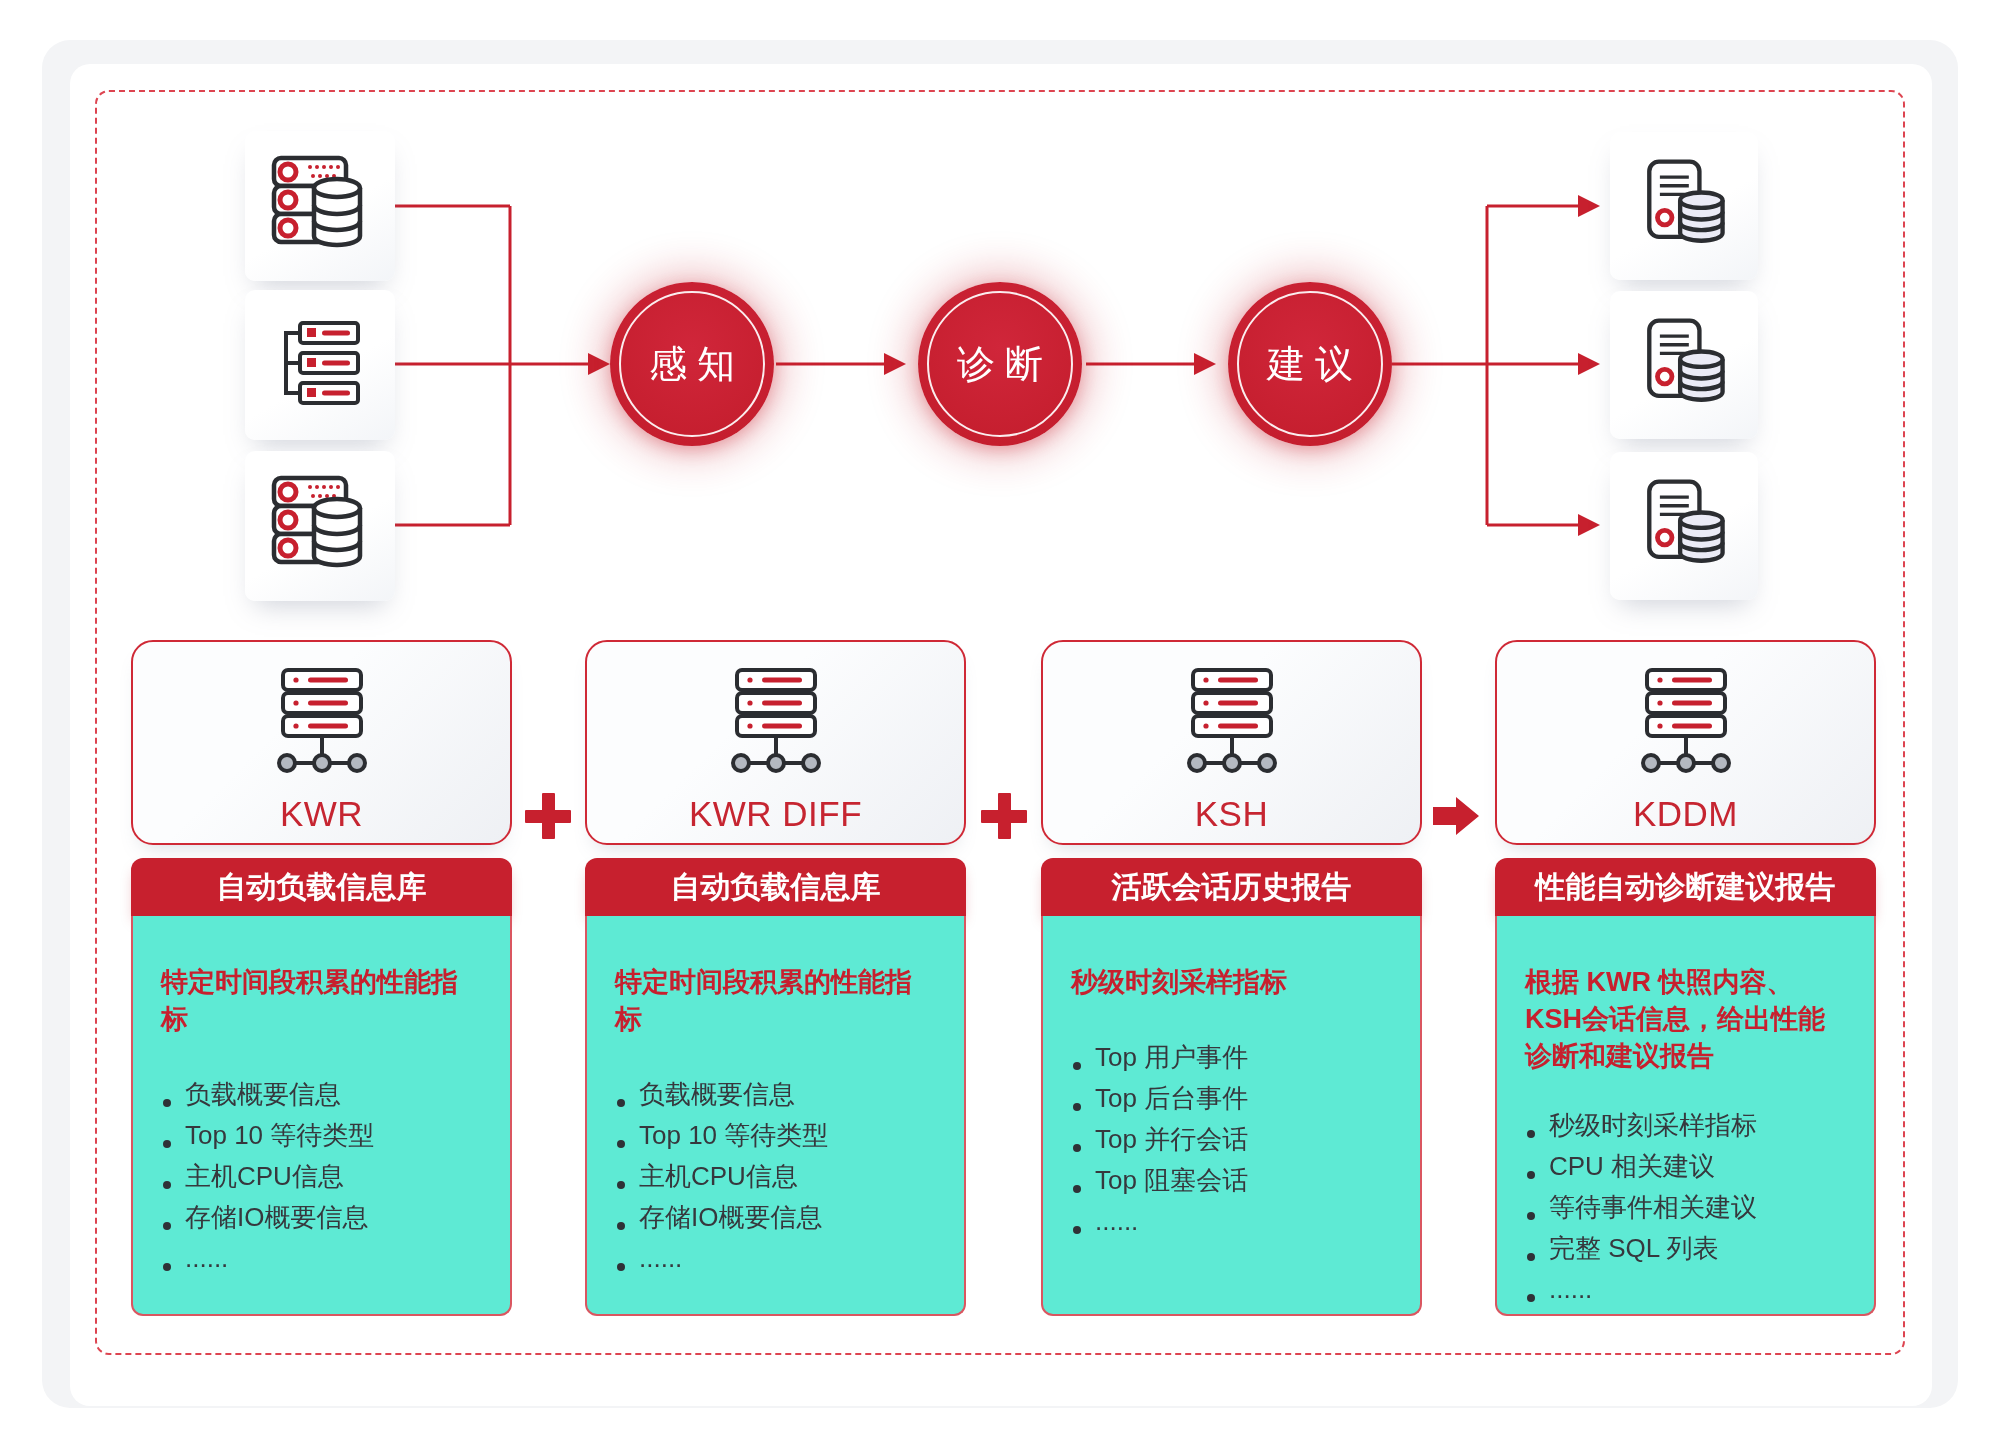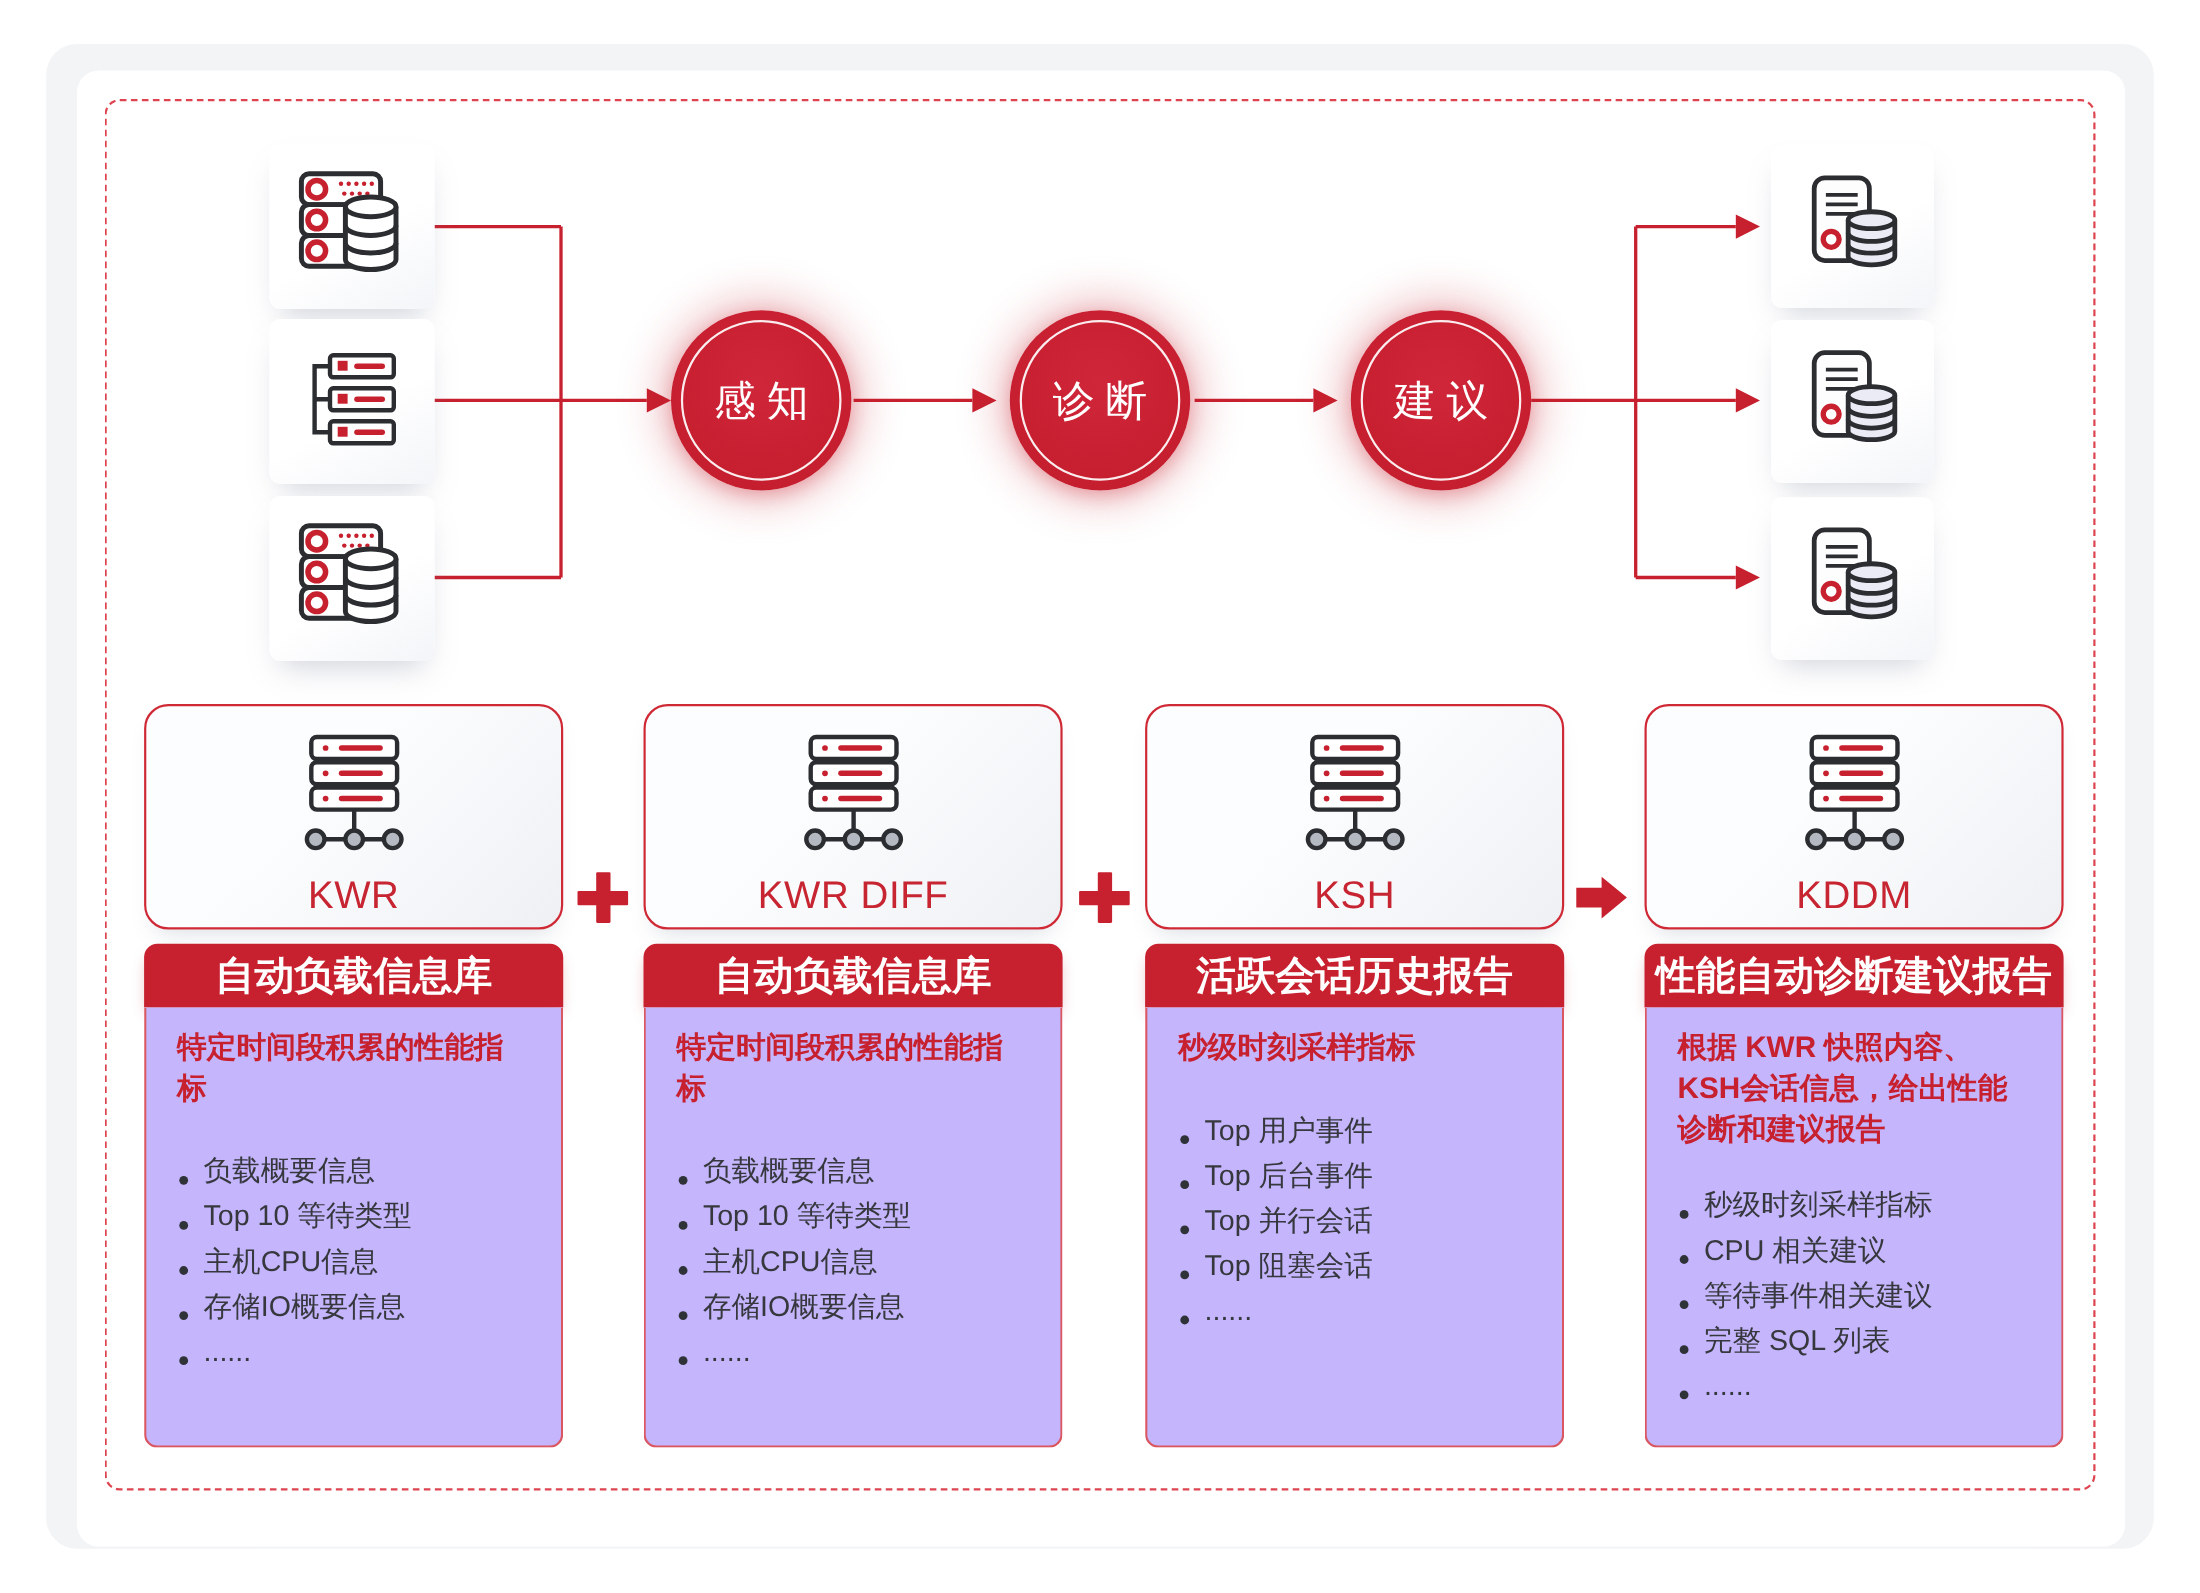--- a/index.html
+++ b/index.html
@@ -22,24 +22,24 @@
   .flow-circle .circle-label{color:#fff;font-size:38px;font-weight:400;letter-spacing:10px;padding-left:10px;}
 
   
   .column{position:absolute;top:640px;width:381px;z-index:4;}
   .top-box{position:absolute;left:0;top:0;width:381px;height:205px;box-sizing:border-box;
     border:2px solid #cf2936;border-radius:22px;background:linear-gradient(135deg,#fcfdfe 40%,#eef0f4);
     box-shadow:0 12px 20px -10px rgba(130,140,160,.30);display:flex;flex-direction:column;align-items:center;}
   .top-box .stack-icon{margin-top:24px;}
   .box-label{margin-top:6px;font-size:35px;font-weight:500;color:#c62531;letter-spacing:.5px;text-align:left;}
   .col-header{position:absolute;left:0;top:218px;width:381px;height:58px;background:#c7202e;border-radius:12px 12px 0 0;
-    color:#ffffff;font-size:36px;font-weight:700;display:flex;align-items:center;justify-content:center;
+    color:#ffffff;font-size:30px;font-weight:700;display:flex;align-items:center;justify-content:center;
     box-shadow:0 8px 14px -4px rgba(180,25,40,.35);}
   .col-content{position:absolute;left:0;top:276px;width:381px;height:400px;box-sizing:border-box;
-    border:2px solid #da5660;border-top:none;border-radius:0 0 12px 12px;background:#c4b5fd;padding:18px 28px 0 28px;}
+    border:2px solid #da5660;border-top:none;border-radius:0 0 12px 12px;background:#5eead4;padding:48px 28px 0 28px;}
   .intro{color:#c7202e;font-size:27px;font-weight:700;line-height:37px;}
   ul.bullets{margin:36px 0 0 0;padding:0;list-style:none;}
   ul.bullets li{display:flex;align-items:center;font-size:26px;color:#36383d;line-height:41px;}
   .dot{flex:none;width:8px;height:8px;border-radius:50%;background:#2f3237;margin:16px 14px 0 2px;}
 
   
   .plus{position:absolute;width:46px;height:46px;z-index:4;}
   .plus::before{content:"";position:absolute;left:0;top:16.5px;width:46px;height:13px;background:#c7202e;border-radius:1px;}
   .plus::after{content:"";position:absolute;left:16.5px;top:0;width:13px;height:46px;background:#c7202e;border-radius:1px;}
 </style>

